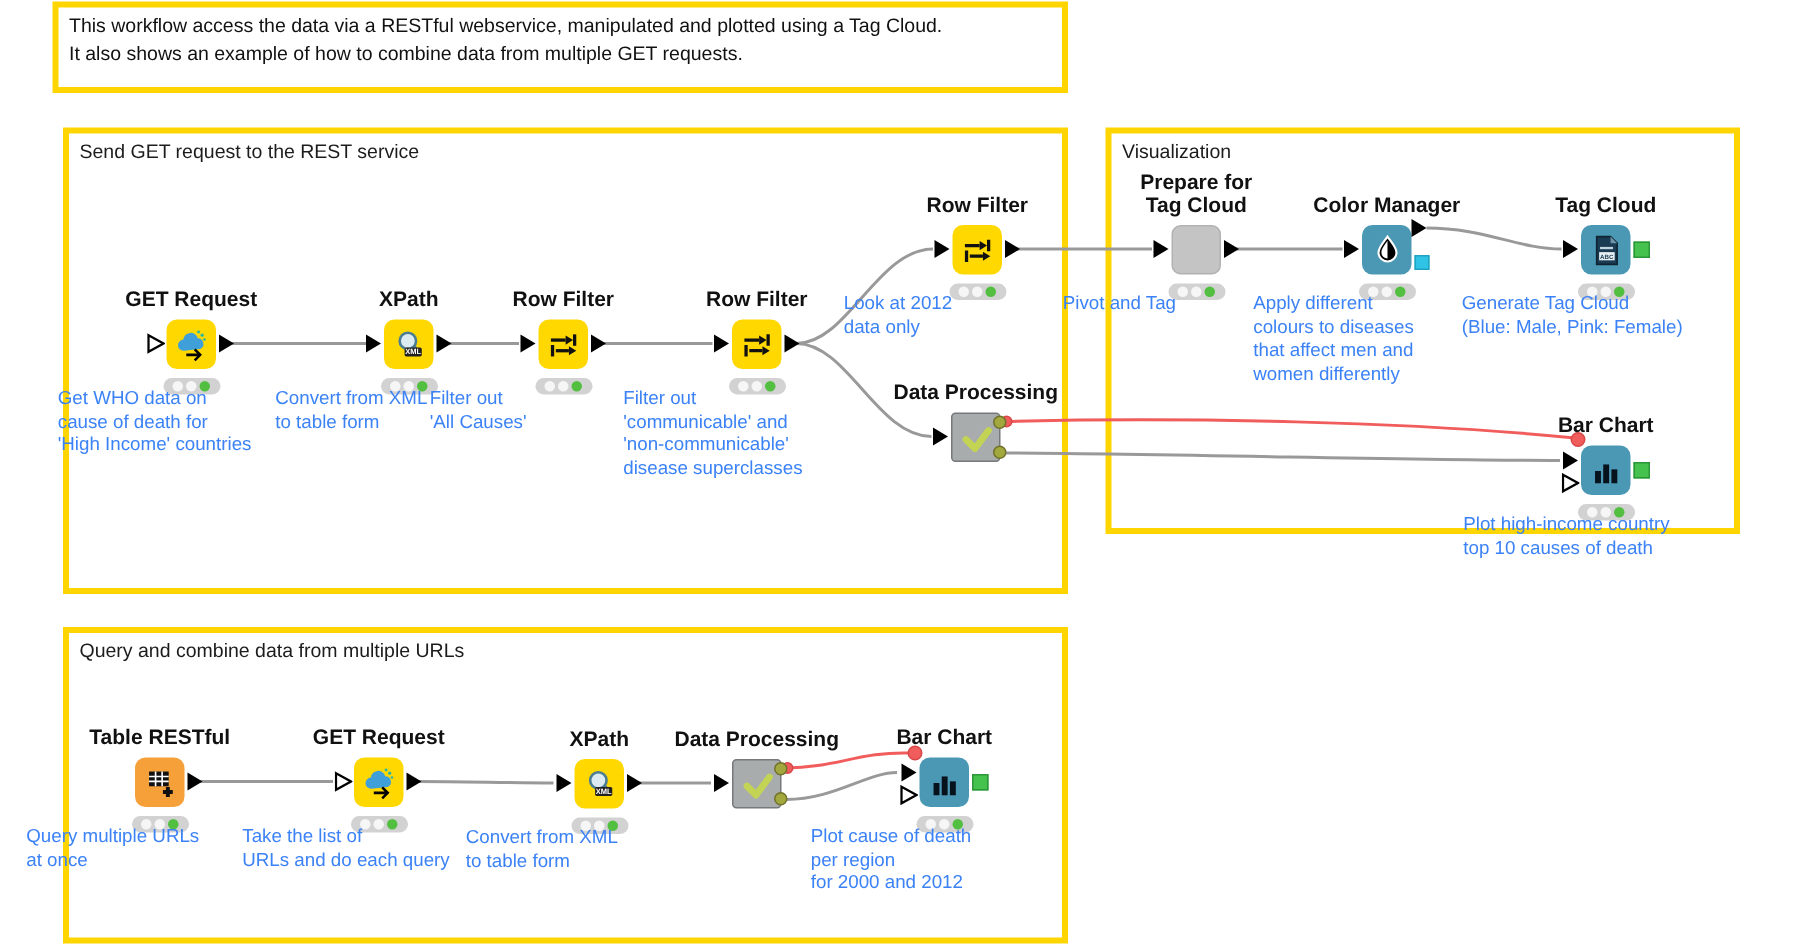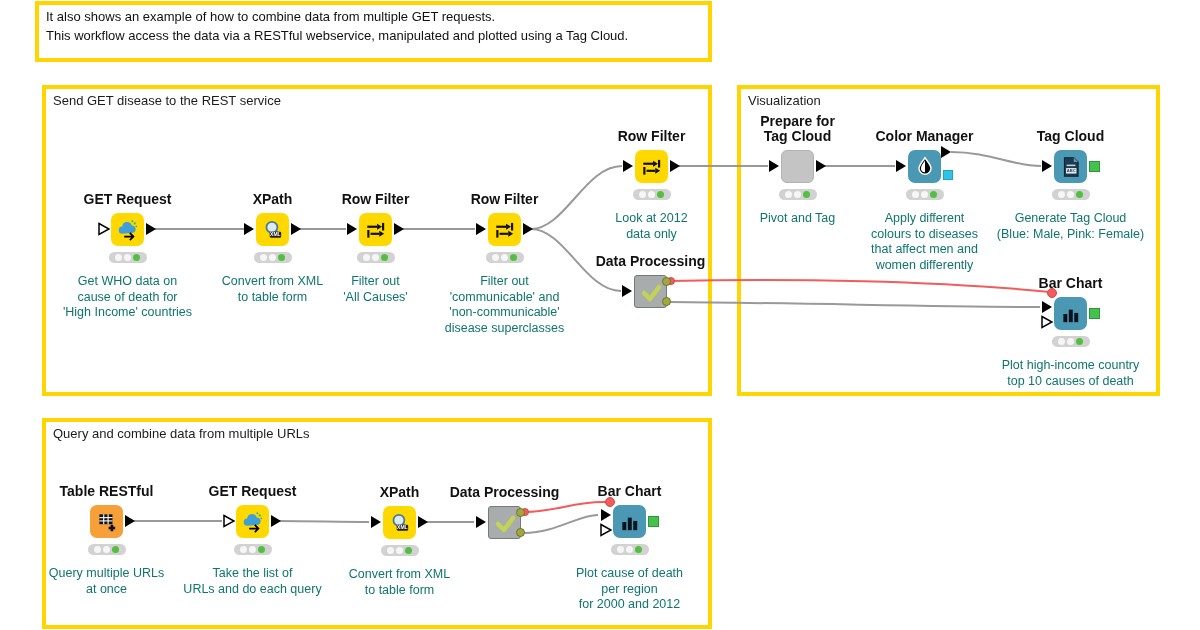--- a/index.html
+++ b/index.html
@@ -21,23 +21,23 @@
   .sq{width:33px;height:33px;border-radius:7px;box-sizing:border-box;
       display:flex;align-items:center;justify-content:center;}
   .sq.yellow{background:var(--node-yellow,#ffd800);}
   .sq.blue{background:var(--node-blue,#4b98b5);}
   .sq.orange{background:var(--node-orange,#f6a03a);}
   .sq.meta{background:var(--metanode-grey,#a8acad);border:1px solid #75797b;border-radius:3px;}
   .sq.comp{background:var(--component-grey,#c4c4c4);border:1px solid #b2b2b2;border-radius:6px;}
   .ntitle{position:absolute;bottom:39px;left:50%;transform:translateX(-50%);
           width:170px;text-align:center;font-weight:700;font-size:14px;
           line-height:15px;white-space:pre-line;color:#111;}
-  .ncap{position:absolute;top:61px;left:50%;transform:translateX(-50%);
-        width:178px;text-align:center;font-size:12.5px;line-height:15.5px;
-        white-space:pre-line;color:#0f766e;}
+  .ncap{position:absolute;top:45px;left:50%;transform:translateX(-50%);
+        width:178px;font-size:12.5px;line-height:15.5px;
+        white-space:pre-line;color:#3b82f6;}
   .lights{position:absolute;top:39px;left:50%;transform:translateX(-50%);
           width:38px;height:11px;border-radius:6px;background:#d2d2d2;
           display:flex;align-items:center;justify-content:center;gap:2px;}
   .lights i{display:block;width:7px;height:7px;border-radius:50%;background:#f6f6f6;}
   .lights i.g{background:var(--status-green,#53bf40);}
   .port{position:absolute;width:12px;height:14px;line-height:0;}
   .p-in{left:-13px;top:9px;}
   .p-out{right:-13px;top:9px;}
   .p-out-top{right:-11px;top:-5px;}
   .p-in2{left:-13px;top:3px;}
@@ -51,28 +51,28 @@
            background:var(--flow-port-olive,#a3a83e);border:1px solid #70722a;}
   .dp-top{top:2px;} .dp-bot{bottom:2px;}
 </style>
 </head>
 <body>
 
 <div id="canvas">
 
   <div class="abox" style="left:35px;top:1px;width:677px;height:61px">
     <div class="introtxt">
+      <div>This workflow access the data via a RESTful webservice, manipulated and plotted using a Tag Cloud.</div>
       <div>It also shows an example of how to combine data from multiple GET requests.</div>
-      <div>This workflow access the data via a RESTful webservice, manipulated and plotted using a Tag Cloud.</div>
     </div>
   </div>
   <div class="abox" style="left:42px;top:85px;width:670px;height:311px">
-    <div class="htext">Send GET disease to the REST service</div>
-  </div>
-  <div class="abox" style="left:737px;top:85px;width:423px;height:311px">
+    <div class="htext">Send GET request to the REST service</div>
+  </div>
+  <div class="abox" style="left:737px;top:85px;width:423px;height:271px">
     <div class="htext">Visualization</div>
   </div>
   <div class="abox" style="left:42px;top:418px;width:670px;height:211px">
     <div class="htext">Query and combine data from multiple URLs</div>
   </div>
 
   <svg id="wires" width="1200" height="630">
     <path class="w" d="M154 229 H244"></path>
     <path class="w" d="M299 229 H346"></path>
     <path class="w" d="M402 229 H475"></path>

